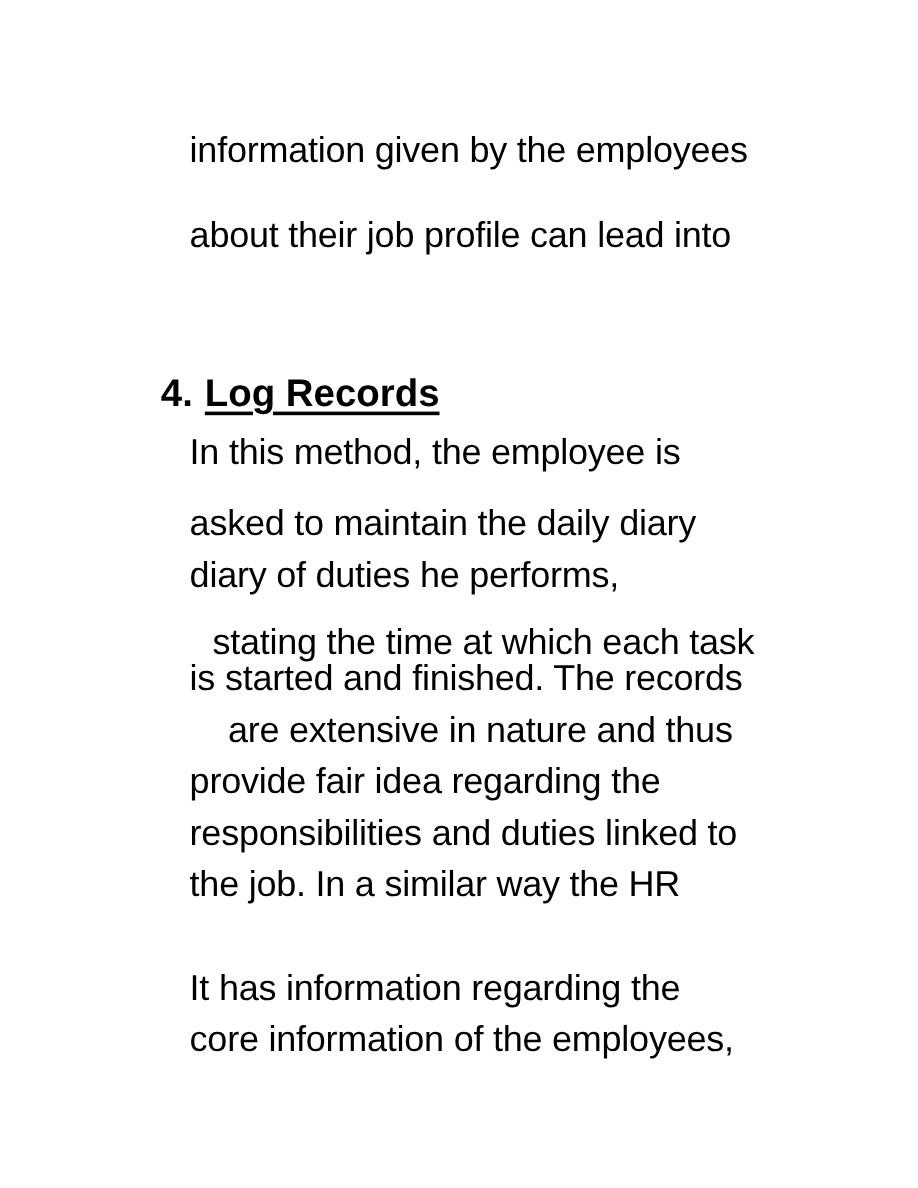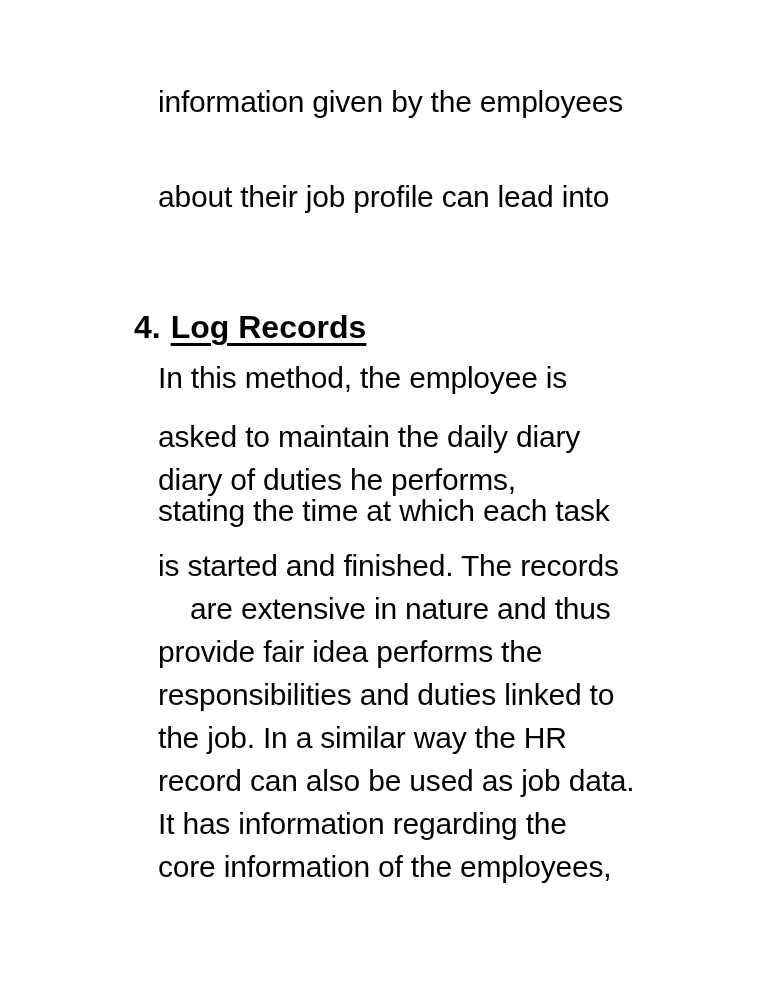--- a/index.html
+++ b/index.html
@@ -47,33 +47,32 @@
       text-decoration: underline;
       text-decoration-thickness: 3px;
       text-underline-offset: 5px;
     }
   </style>
 </head>
 <body>
 
 <div class="page">
 
-  <div class="line" style="top:80px;">information given by the employees</div>
+  <div class="line" style="top:104px;">information given by the employees</div>
   <div class="line" style="top:135px;margin-top:40px;">about their job profile can lead into</div>
 
   <div class="heading">
     <span class="num">4.</span><span class="title">Log Records</span>
   </div>
 
   <div class="line" style="top:356px;">In this method, the employee is</div>
   <div class="line" style="top:415px;">asked to maintain the daily diary</div>
   <div class="line" style="top:458px;">diary of duties he performs,</div>
-  <div class="line" style="top:489px;">stating the time at which each task</div>
+  <div class="line" style="top:514px;margin-left:19px;">stating the time at which each task</div>
   <div class="line" style="top:544px;">is started and finished. The records</div>
   <div class="line" style="top:587px;margin-left:32px;">are extensive in nature and thus</div>
-  <div class="line" style="top:630px;">provide fair idea performs the</div>
+  <div class="line" style="top:630px;">provide fair idea regarding the</div>
   <div class="line" style="top:673px;">responsibilities and duties linked to</div>
   <div class="line" style="top:716px;">the job. In a similar way the HR</div>
-  <div class="line" style="top:759px;">record can also be used as job data.</div>
   <div class="line" style="top:802px;">It has information regarding the</div>
   <div class="line" style="top:845px;">core information of the employees,</div>
 
 </div>
 
 </body></html>

